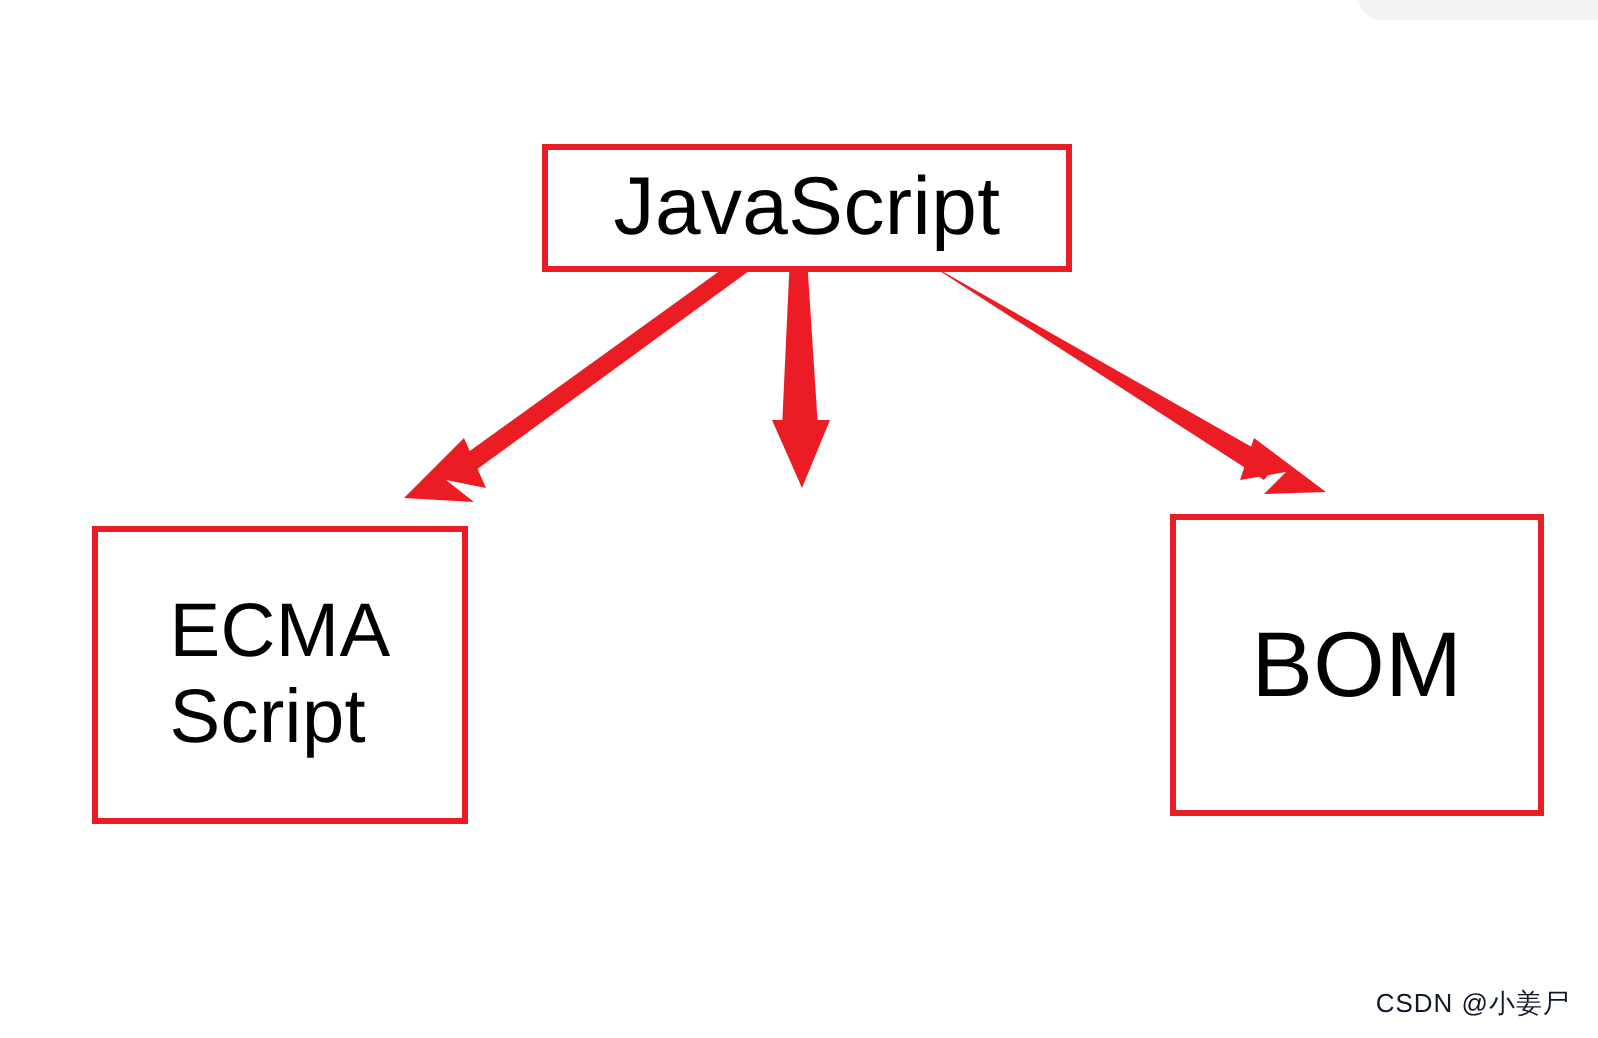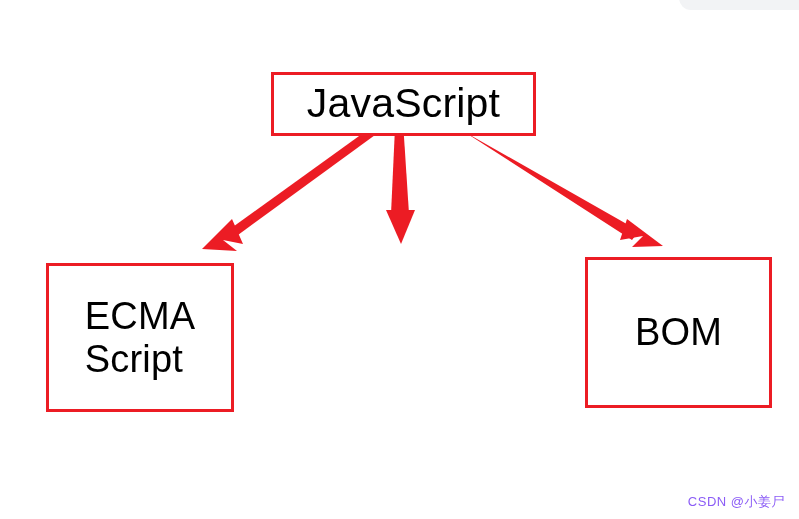--- a/index.html
+++ b/index.html
@@ -78,37 +78,37 @@
     width: 190px;
     height: 150px;
     font-size: 38px;
   }
   #box-dom .node-label { text-align: center; }
   #box-bom {
     left: 585px;
     top: 257px;
     width: 187px;
     height: 151px;
-    font-size: 38px;
+    font-size: 46px;
   }
   #box-bom .node-label { text-align: center; }
   #arrow-layer {
     position: absolute;
     left: 0;
     top: 0;
     width: 799px;
     height: 519px;
     pointer-events: none;
   }
   .watermark {
     position: absolute;
     right: 14px;
     bottom: 8px;
     font-size: 13px;
-    color: #8b5cf6;
+    color: #0f172a;
     letter-spacing: 0.5px;
     user-select: none;
   }
 </style>
 </head>
 <body>
 
 <div id="canvas">
 
   <div class="chrome-artifact"></div>

